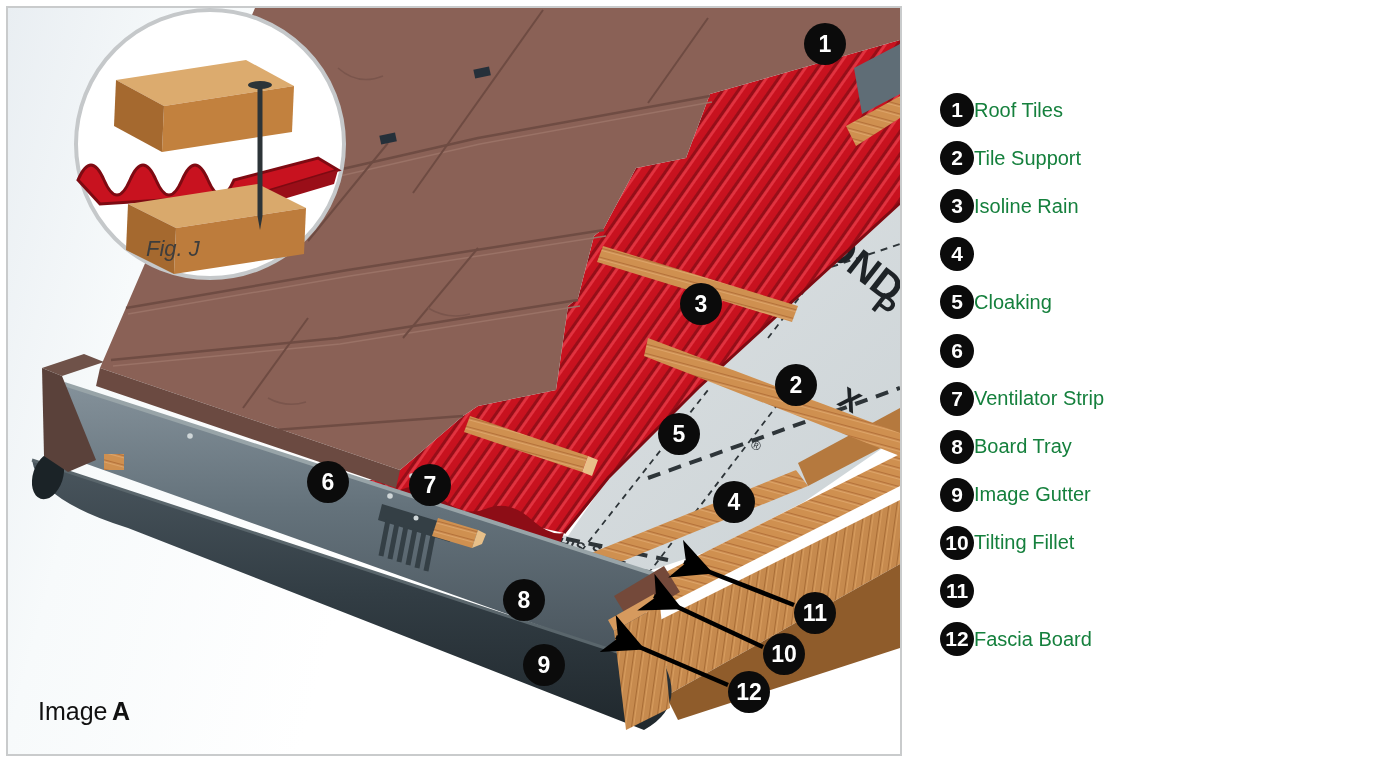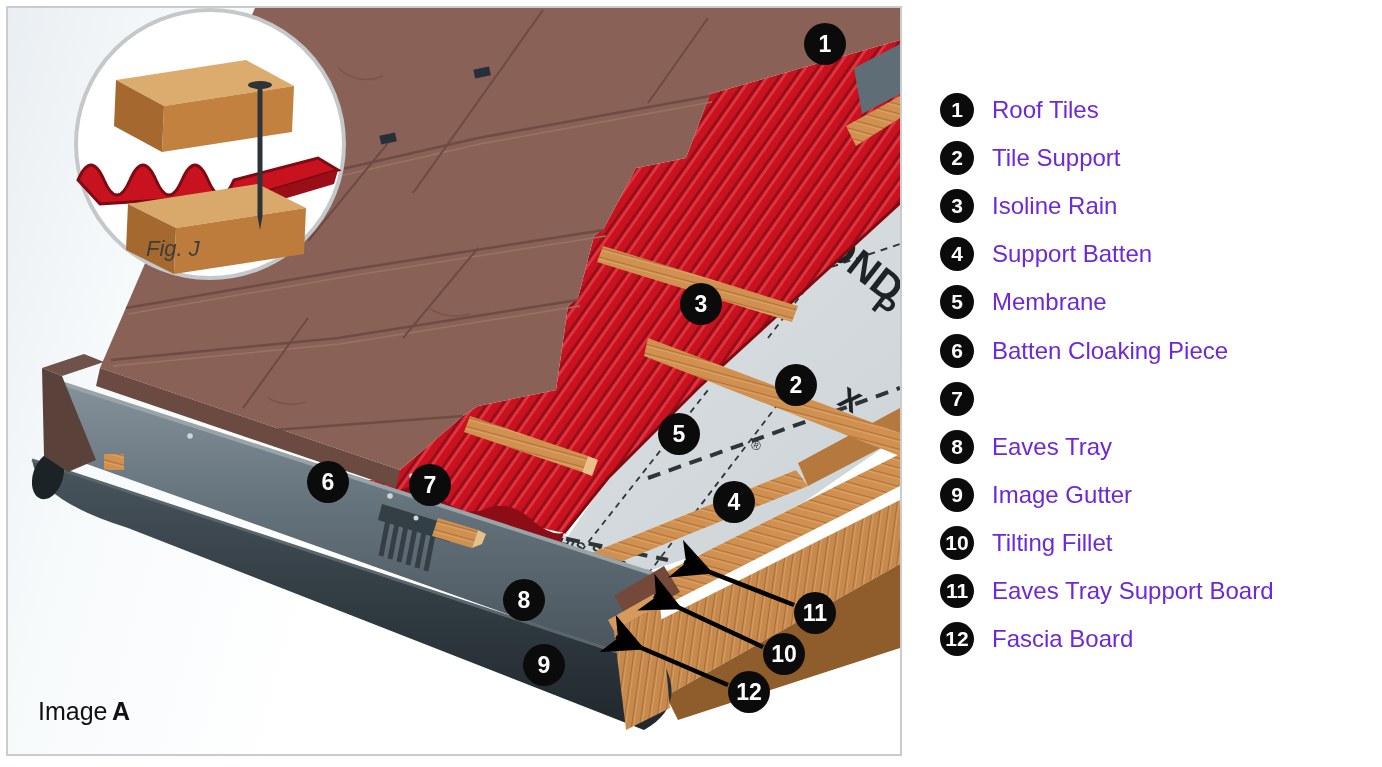--- a/index.html
+++ b/index.html
@@ -6,21 +6,21 @@
   #stage{position:relative;width:1382px;height:767px;background:#ffffff;overflow:hidden;}
   
   #panel{position:absolute;left:6px;top:6px;width:892px;height:746px;border:2px solid #c9cbcc;
          background:linear-gradient(105deg,#e9eef2 0%,#f7fafb 18%,#ffffff 45%);}
   #panel svg{position:absolute;left:0;top:0;}
   
   #legend{position:absolute;left:940px;top:86px;}
   .legend-row{display:flex;align-items:center;height:48.1px;}
   .legend-badge{flex:0 0 auto;width:34px;height:34px;border-radius:50%;background:#0b0b0b;color:#ffffff;
                 font-weight:bold;font-size:21px;display:flex;align-items:center;justify-content:center;}
-  .legend-label{margin-left:18px;font-size:24px;color:#6d28d9;white-space:nowrap;}
+  .legend-label{font-size:20px;color:#15803d;white-space:nowrap;}
   .svg-badge-num{font-weight:bold;font-size:23px;fill:#ffffff;text-anchor:middle;}
   .membrane-dash{stroke:#2e3539;fill:none;}
   .membrane-big{font-weight:bold;fill:#1e2327;}
   .tile-bead{stroke:#6f4c43;stroke-width:2.5;fill:none;}
   .tile-bead2{stroke:#9a7266;stroke-width:1.5;fill:none;}
   .tile-joint{stroke:#6e4b42;stroke-width:2;fill:none;}
 </style>
 </head>
 <body>
 
@@ -273,48 +273,46 @@
     <div class="legend-row">
       <span class="legend-badge">2</span>
       <span class="legend-label">Tile Support</span>
     </div>
     <div class="legend-row">
       <span class="legend-badge">3</span>
       <span class="legend-label">Isoline Rain</span>
     </div>
     <div class="legend-row">
       <span class="legend-badge">4</span>
-      <span class="legend-label">Support Batten</span>
     </div>
     <div class="legend-row">
       <span class="legend-badge">5</span>
-      <span class="legend-label">Membrane</span>
+      <span class="legend-label">Cloaking</span>
     </div>
     <div class="legend-row">
       <span class="legend-badge">6</span>
-      <span class="legend-label">Batten Cloaking Piece</span>
     </div>
     <div class="legend-row">
       <span class="legend-badge">7</span>
+      <span class="legend-label">Ventilator Strip</span>
     </div>
     <div class="legend-row">
       <span class="legend-badge">8</span>
-      <span class="legend-label">Eaves Tray</span>
+      <span class="legend-label">Board Tray</span>
     </div>
     <div class="legend-row">
       <span class="legend-badge">9</span>
       <span class="legend-label">Image Gutter</span>
     </div>
     <div class="legend-row">
       <span class="legend-badge">10</span>
       <span class="legend-label">Tilting Fillet</span>
     </div>
     <div class="legend-row">
       <span class="legend-badge">11</span>
-      <span class="legend-label">Eaves Tray Support Board</span>
     </div>
     <div class="legend-row">
       <span class="legend-badge">12</span>
       <span class="legend-label">Fascia Board</span>
     </div>
   </div>
 
 </div>
 
 </body></html>

